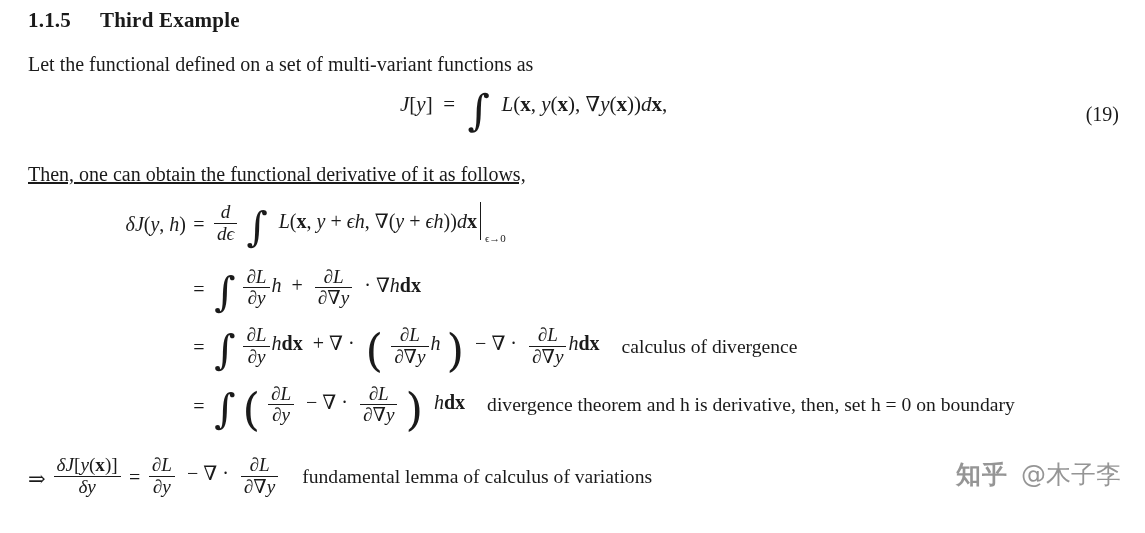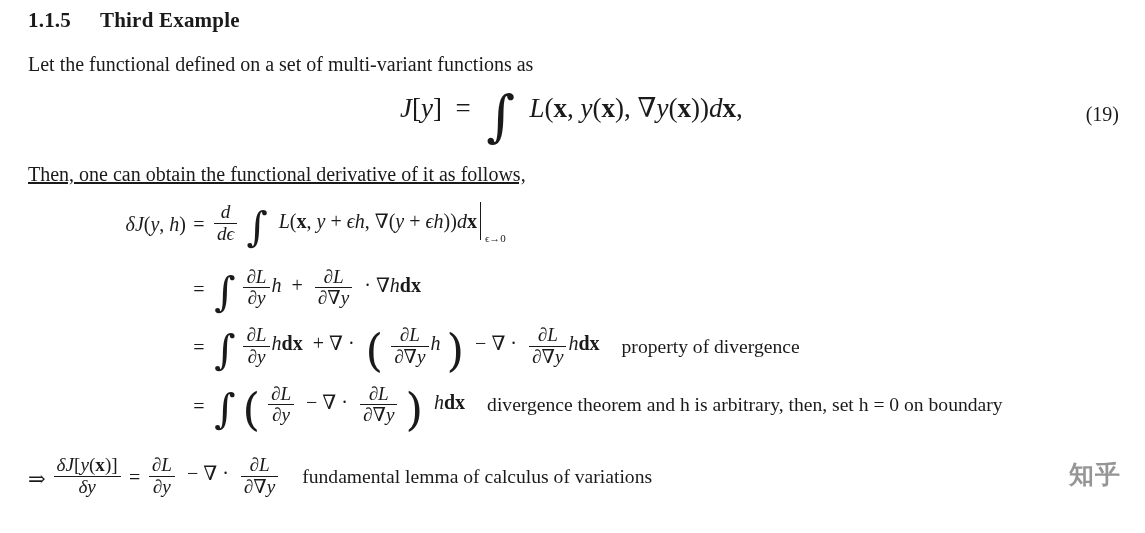--- a/index.html
+++ b/index.html
@@ -41,21 +41,21 @@
     position: absolute;
     font-size: 20px;
     line-height: 1.2;
   }
   .para-1 { left: 28px; top: 52px; }
   .para-2 { left: 28px; top: 162px; text-decoration: underline; }
 
   
   .eq-display {
     position: absolute;
-    font-size: 27px;
+    font-size: 21px;
   }
   .eq19 { left: 400px; top: 92px; }
   .eqtag {
     position: absolute;
     right: 26px;
     top: 103px;
     font-size: 20px;
   }
 
   .derivation {
@@ -244,37 +244,37 @@
       <span class="rhs">
         <span class="intg">∫</span>
         <span class="frac"><span class="nu"><span class="mup">∂</span><span class="mi">L</span></span><span class="de"><span class="mup">∂</span><span class="mi">y</span></span></span><span class="mi">h</span><span class="mbf">dx</span>
         <span class="mup">&nbsp;+&nbsp;∇&nbsp;·&nbsp;</span>
         <span class="paren-big">(</span>
         <span class="frac"><span class="nu"><span class="mup">∂</span><span class="mi">L</span></span><span class="de"><span class="mup">∂∇</span><span class="mi">y</span></span></span><span class="mi">h</span>
         <span class="paren-big">)</span>
         <span class="mup">&nbsp;−&nbsp;∇&nbsp;·&nbsp;</span>
         <span class="frac"><span class="nu"><span class="mup">∂</span><span class="mi">L</span></span><span class="de"><span class="mup">∂∇</span><span class="mi">y</span></span></span><span class="mi">h</span><span class="mbf">dx</span>
       </span>
-      <span class="note">property of divergence</span>
+      <span class="note">calculus of divergence</span>
     </div>
 
     <div class="row line-4">
       <span class="lhs"></span>
       <span class="eqsym">=</span>
       <span class="rhs">
         <span class="intg">∫</span>
         <span class="paren-big">(</span>
         <span class="frac"><span class="nu"><span class="mup">∂</span><span class="mi">L</span></span><span class="de"><span class="mup">∂</span><span class="mi">y</span></span></span>
         <span class="mup">&nbsp;−&nbsp;∇&nbsp;·&nbsp;</span>
         <span class="frac"><span class="nu"><span class="mup">∂</span><span class="mi">L</span></span><span class="de"><span class="mup">∂∇</span><span class="mi">y</span></span></span>
         <span class="paren-big">)</span>
         <span class="mi">&nbsp;h</span><span class="mbf">dx</span>
       </span>
       <span class="note">
-        <span>divergence theorem and h is arbitrary, then, set</span>
+        <span>divergence theorem and h is derivative, then, set</span>
         <span>h = 0 on boundary</span>
       </span>
     </div>
 
   </div>
 
   <div class="final">
     <span class="arrow">⇒</span>
     <span>
       <span class="frac"><span class="nu"><span class="mi">δJ</span><span class="mup">[</span><span class="mi">y</span><span class="mup">(</span><span class="mbf">x</span><span class="mup">)]</span></span><span class="de"><span class="mi">δy</span></span></span>
@@ -283,15 +283,16 @@
     <span>
       <span class="frac"><span class="nu"><span class="mup">∂</span><span class="mi">L</span></span><span class="de"><span class="mup">∂</span><span class="mi">y</span></span></span>
       <span class="mup">&nbsp;−&nbsp;∇&nbsp;·&nbsp;</span>
       <span class="frac"><span class="nu"><span class="mup">∂</span><span class="mi">L</span></span><span class="de"><span class="mup">∂∇</span><span class="mi">y</span></span></span>
     </span>
     <span class="note">fundamental lemma of calculus of variations</span>
   </div>
 
   <div class="watermark">
     <span class="zhihu">知乎</span>
+    <span>@木子李</span>
   </div>
 
 </div>
 
 </body></html>

